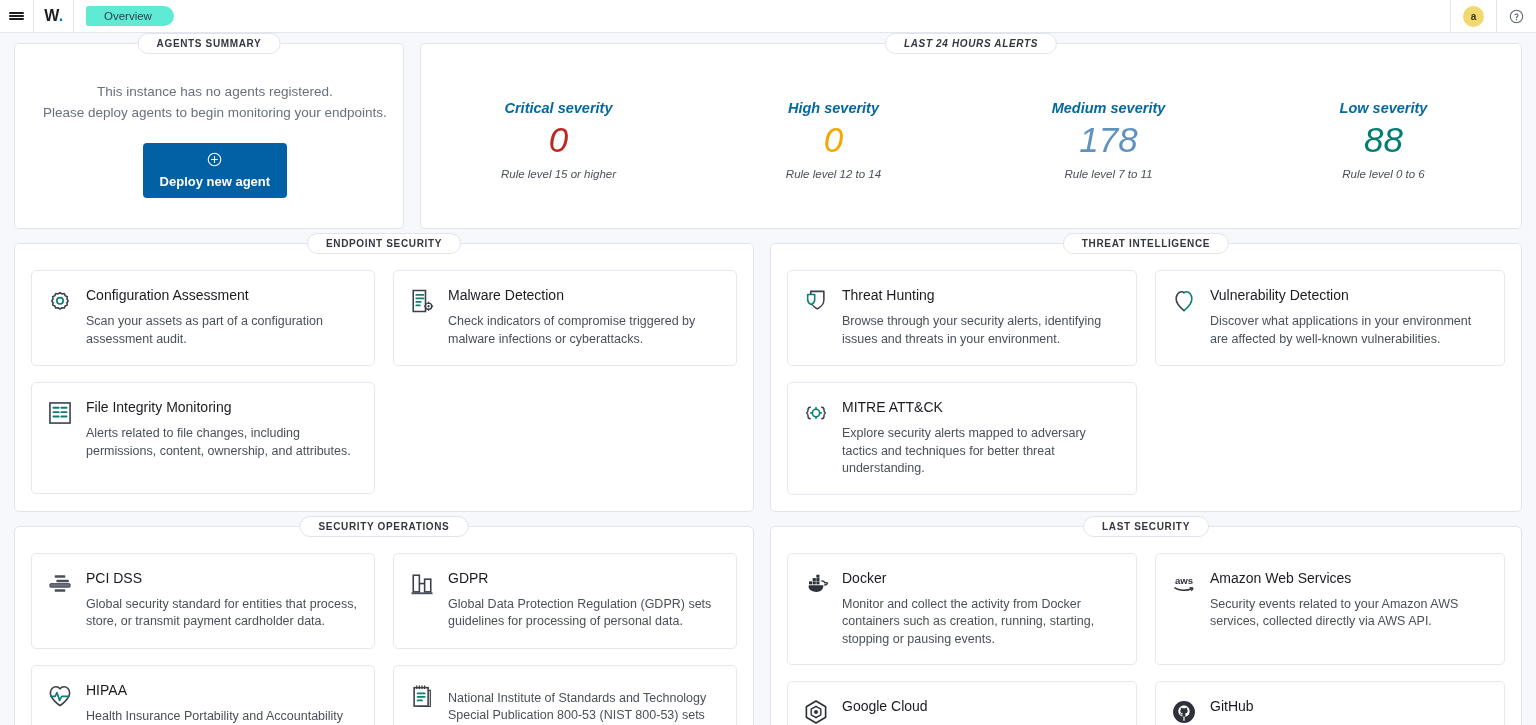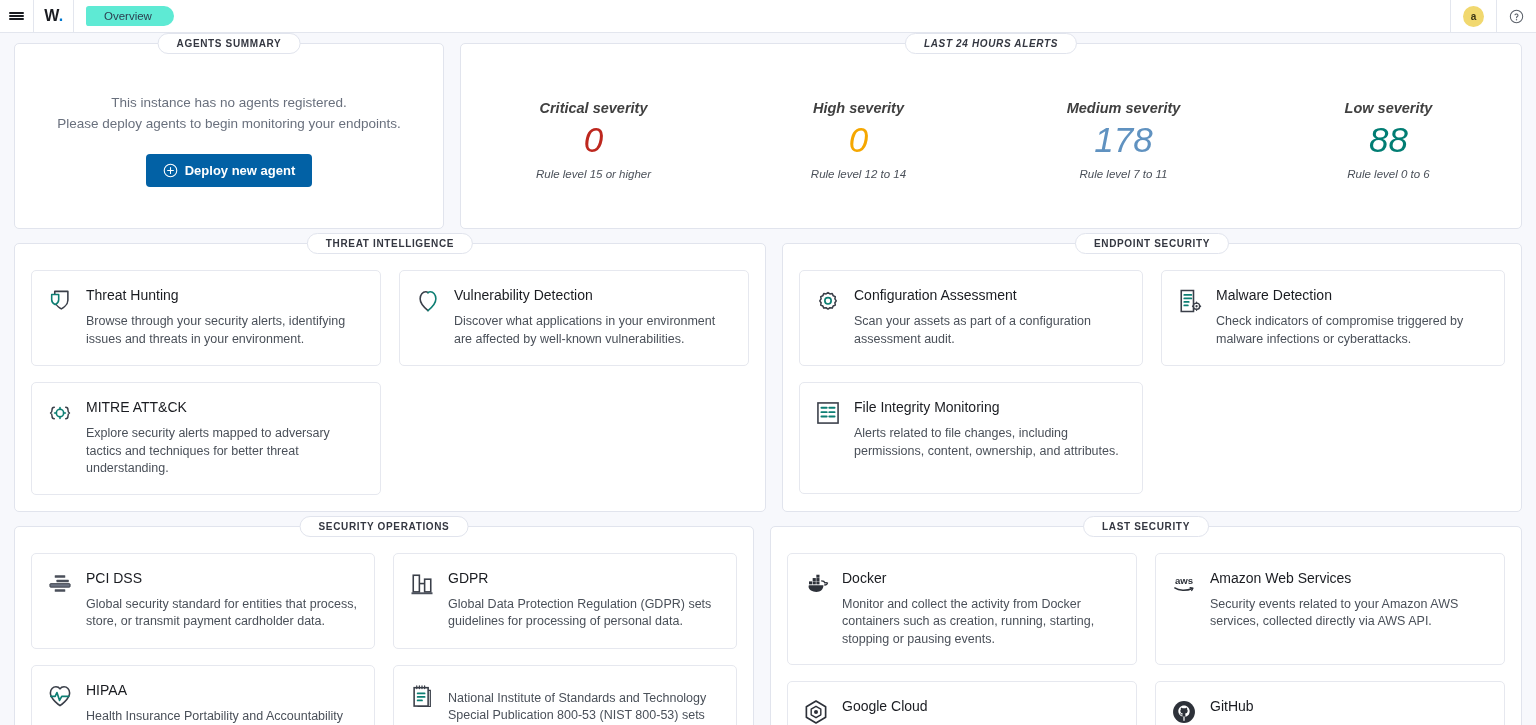--- a/index.html
+++ b/index.html
@@ -59,35 +59,36 @@
     border-radius:5px;
   }
   .panel-title {
     position:absolute; top:-11px; left:50%; transform:translateX(-50%);
     background:#fff; border:1px solid #e1e4ed; border-radius:12px;
     font-size:10px; font-weight:700; letter-spacing:0.65px; color:#343741;
     padding:4px 18px; white-space:nowrap;
   }
 
   
-  .agents-panel { width: 430px; height:186px; display:flex; align-items:center; justify-content:center;}
-  .agents-inner { text-align:center; margin-top:6px; }
+  .agents-panel { width: 390px; height:186px; display:flex; align-items:center; }
+  .agents-inner { text-align:center; margin-top:6px;margin-left:28px; }
   .agents-msg { font-size:13.5px; color:#69707d; line-height:21px; }
   .deploy-btn {
     margin-top:20px; display:inline-flex; align-items:center; gap:7px;
     background:#0261a5; color:#fff; border:none; border-radius:4px;
     font-size:13px; font-weight:600; padding:9px 17px; cursor:pointer;
     font-family:"Liberation Sans", sans-serif;
+    flex-direction:column;
   }
   .plus-ic { width:15px; height:15px; }
 
   
   .alerts-panel { flex:1; height:186px; display:flex; align-items:center; padding-top:8px;font-style:italic;}
   .sev { flex:1; text-align:center; }
-  .sev-name { font-size:14.5px; font-weight:600; color:#404040; }
+  .sev-name { font-size:14.5px; font-weight:600; color:#0369a1; }
   .sev-num { font-size:35px; font-weight:400; margin:6px 0 11px; line-height:1; }
   .sev-desc { font-size:11.5px; color:#4a5059; }
 
   
   .feat-panel { padding: 26px 16px 16px 16px; }
   .feat-left { width: 740px; }
   .feat-right { flex:1; }
   .feat-grid { display:flex; flex-wrap:wrap; gap:16px 18px; }
   .fcard {
     width: calc(50% - 9px);
@@ -177,68 +178,20 @@
       <div class="sev">
         <div class="sev-name">Low severity</div>
         <div class="sev-num" id="sev3" style="color: rgb(1, 125, 115);">88</div>
         <div class="sev-desc">Rule level 0 to 6</div>
       </div>
     </div>
   </div>
 
   <div class="row">
 
-    <div class="panel feat-panel feat-right">
-      <div class="panel-title">THREAT INTELLIGENCE</div>
-      <div class="feat-grid">
-
-        <div class="fcard h-min-1">
-          <div class="fcard-ic">
-            <svg width="28" height="28" viewBox="0 0 32 32">
-              <path d="M10 5h15v10c0 6-7.5 10-7.5 10S10 21 10 15z" fill="none" stroke="#3a3f49" stroke-width="1.8" stroke-linejoin="round"></path>
-              <path d="M6.5 8.5h8v6c0 3.5-4 5.6-4 5.6s-4-2.1-4-5.6z" fill="#fff" stroke="#0d7e73" stroke-width="1.8" stroke-linejoin="round"></path>
-            </svg>
-          </div>
-          <div class="fcard-body">
-            <div class="fcard-title">Threat Hunting</div>
-            <div class="fcard-desc">Browse through your security alerts, identifying issues and threats in your environment.</div>
-          </div>
-        </div>
-
-        <div class="fcard h-min-1">
-          <div class="fcard-ic">
-            <svg width="28" height="28" viewBox="0 0 32 32">
-              <path d="M16 27c-5-4-9-8.5-9-13.5C7 8.5 10 5.5 13.4 5.5c1.3 0 2 .4 2.6 1" fill="none" stroke="#3a3f49" stroke-width="1.8" stroke-linecap="round"></path>
-              <path d="M16 6.5c.7-.6 1.5-1 2.7-1C22 5.5 25 8.5 25 13.5c0 5-4 9.5-9 13.5" fill="none" stroke="#0d7e73" stroke-width="1.8" stroke-linecap="round"></path>
-            </svg>
-          </div>
-          <div class="fcard-body">
-            <div class="fcard-title">Vulnerability Detection</div>
-            <div class="fcard-desc">Discover what applications in your environment are affected by well-known vulnerabilities.</div>
-          </div>
-        </div>
-
-        <div class="fcard h-min-2">
-          <div class="fcard-ic">
-            <svg width="28" height="28" viewBox="0 0 32 32">
-              <path d="M9.5 5.5c-2 0-2.6 1-2.6 2.8 0 2.3-.4 3.3-1.6 3.7v.1c1.2.4 1.6 1.4 1.6 3.7 0 1.8.6 2.8 2.6 2.8" fill="none" stroke="#3a3f49" stroke-width="1.7" stroke-linecap="round" transform="translate(0,4)"></path>
-              <path d="M22.5 5.5c2 0 2.6 1 2.6 2.8 0 2.3.4 3.3 1.6 3.7v.1c-1.2.4-1.6 1.4-1.6 3.7 0 1.8-.6 2.8-2.6 2.8" fill="none" stroke="#3a3f49" stroke-width="1.7" stroke-linecap="round" transform="translate(0,4)"></path>
-              <circle cx="16" cy="16" r="4.2" fill="none" stroke="#0d7e73" stroke-width="1.8"></circle>
-              <path d="M16 9.8v2.2M16 20v2.2M9.8 16H12M20 16h2.2" stroke="#0d7e73" stroke-width="1.8" stroke-linecap="round"></path>
-            </svg>
-          </div>
-          <div class="fcard-body">
-            <div class="fcard-title">MITRE ATT&amp;CK</div>
-            <div class="fcard-desc">Explore security alerts mapped to adversary tactics and techniques for better threat understanding.</div>
-          </div>
-        </div>
-
-      </div>
-    </div>
-
     <div class="panel feat-panel feat-left">
       <div class="panel-title">ENDPOINT SECURITY</div>
       <div class="feat-grid">
 
         <div class="fcard h-min-1">
           <div class="fcard-ic">
             <svg width="28" height="28" viewBox="0 0 32 32">
               <path d="M16 3.4l2.2 1.5 2.6-.4 1.1 2.4 2.4 1.1-.4 2.6 1.5 2.2-1.5 2.2.4 2.6-2.4 1.1-1.1 2.4-2.6-.4L16 22.2l-2.2-1.5-2.6.4-1.1-2.4-2.4-1.1.4-2.6L6.6 12.8l1.5-2.2-.4-2.6 2.4-1.1 1.1-2.4 2.6.4z" transform="translate(0,3) scale(1 1)" fill="none" stroke="#3a3f49" stroke-width="1.8" stroke-linejoin="round"></path>
               <circle cx="16" cy="15.8" r="3.6" fill="none" stroke="#0d7e73" stroke-width="1.9"></circle>
             </svg>
@@ -268,20 +221,68 @@
         <div class="fcard h-min-2">
           <div class="fcard-ic">
             <svg width="28" height="28" viewBox="0 0 32 32">
               <rect x="4.5" y="4.5" width="23" height="23" fill="none" stroke="#3a3f49" stroke-width="1.8"></rect>
               <path d="M8.5 10h6M17.5 10h6M8.5 15h6M17.5 15h6M8.5 20h6M17.5 20h6" stroke="#0d7e73" stroke-width="2.2" stroke-linecap="round"></path>
             </svg>
           </div>
           <div class="fcard-body">
             <div class="fcard-title">File Integrity Monitoring</div>
             <div class="fcard-desc">Alerts related to file changes, including permissions, content, ownership, and attributes.</div>
+          </div>
+        </div>
+
+      </div>
+    </div>
+
+    <div class="panel feat-panel feat-right">
+      <div class="panel-title">THREAT INTELLIGENCE</div>
+      <div class="feat-grid">
+
+        <div class="fcard h-min-1">
+          <div class="fcard-ic">
+            <svg width="28" height="28" viewBox="0 0 32 32">
+              <path d="M10 5h15v10c0 6-7.5 10-7.5 10S10 21 10 15z" fill="none" stroke="#3a3f49" stroke-width="1.8" stroke-linejoin="round"></path>
+              <path d="M6.5 8.5h8v6c0 3.5-4 5.6-4 5.6s-4-2.1-4-5.6z" fill="#fff" stroke="#0d7e73" stroke-width="1.8" stroke-linejoin="round"></path>
+            </svg>
+          </div>
+          <div class="fcard-body">
+            <div class="fcard-title">Threat Hunting</div>
+            <div class="fcard-desc">Browse through your security alerts, identifying issues and threats in your environment.</div>
+          </div>
+        </div>
+
+        <div class="fcard h-min-1">
+          <div class="fcard-ic">
+            <svg width="28" height="28" viewBox="0 0 32 32">
+              <path d="M16 27c-5-4-9-8.5-9-13.5C7 8.5 10 5.5 13.4 5.5c1.3 0 2 .4 2.6 1" fill="none" stroke="#3a3f49" stroke-width="1.8" stroke-linecap="round"></path>
+              <path d="M16 6.5c.7-.6 1.5-1 2.7-1C22 5.5 25 8.5 25 13.5c0 5-4 9.5-9 13.5" fill="none" stroke="#0d7e73" stroke-width="1.8" stroke-linecap="round"></path>
+            </svg>
+          </div>
+          <div class="fcard-body">
+            <div class="fcard-title">Vulnerability Detection</div>
+            <div class="fcard-desc">Discover what applications in your environment are affected by well-known vulnerabilities.</div>
+          </div>
+        </div>
+
+        <div class="fcard h-min-2">
+          <div class="fcard-ic">
+            <svg width="28" height="28" viewBox="0 0 32 32">
+              <path d="M9.5 5.5c-2 0-2.6 1-2.6 2.8 0 2.3-.4 3.3-1.6 3.7v.1c1.2.4 1.6 1.4 1.6 3.7 0 1.8.6 2.8 2.6 2.8" fill="none" stroke="#3a3f49" stroke-width="1.7" stroke-linecap="round" transform="translate(0,4)"></path>
+              <path d="M22.5 5.5c2 0 2.6 1 2.6 2.8 0 2.3.4 3.3 1.6 3.7v.1c-1.2.4-1.6 1.4-1.6 3.7 0 1.8-.6 2.8-2.6 2.8" fill="none" stroke="#3a3f49" stroke-width="1.7" stroke-linecap="round" transform="translate(0,4)"></path>
+              <circle cx="16" cy="16" r="4.2" fill="none" stroke="#0d7e73" stroke-width="1.8"></circle>
+              <path d="M16 9.8v2.2M16 20v2.2M9.8 16H12M20 16h2.2" stroke="#0d7e73" stroke-width="1.8" stroke-linecap="round"></path>
+            </svg>
+          </div>
+          <div class="fcard-body">
+            <div class="fcard-title">MITRE ATT&amp;CK</div>
+            <div class="fcard-desc">Explore security alerts mapped to adversary tactics and techniques for better threat understanding.</div>
           </div>
         </div>
 
       </div>
     </div>
   </div>
 
   <div class="row">
 
     <div class="panel feat-panel feat-left">

